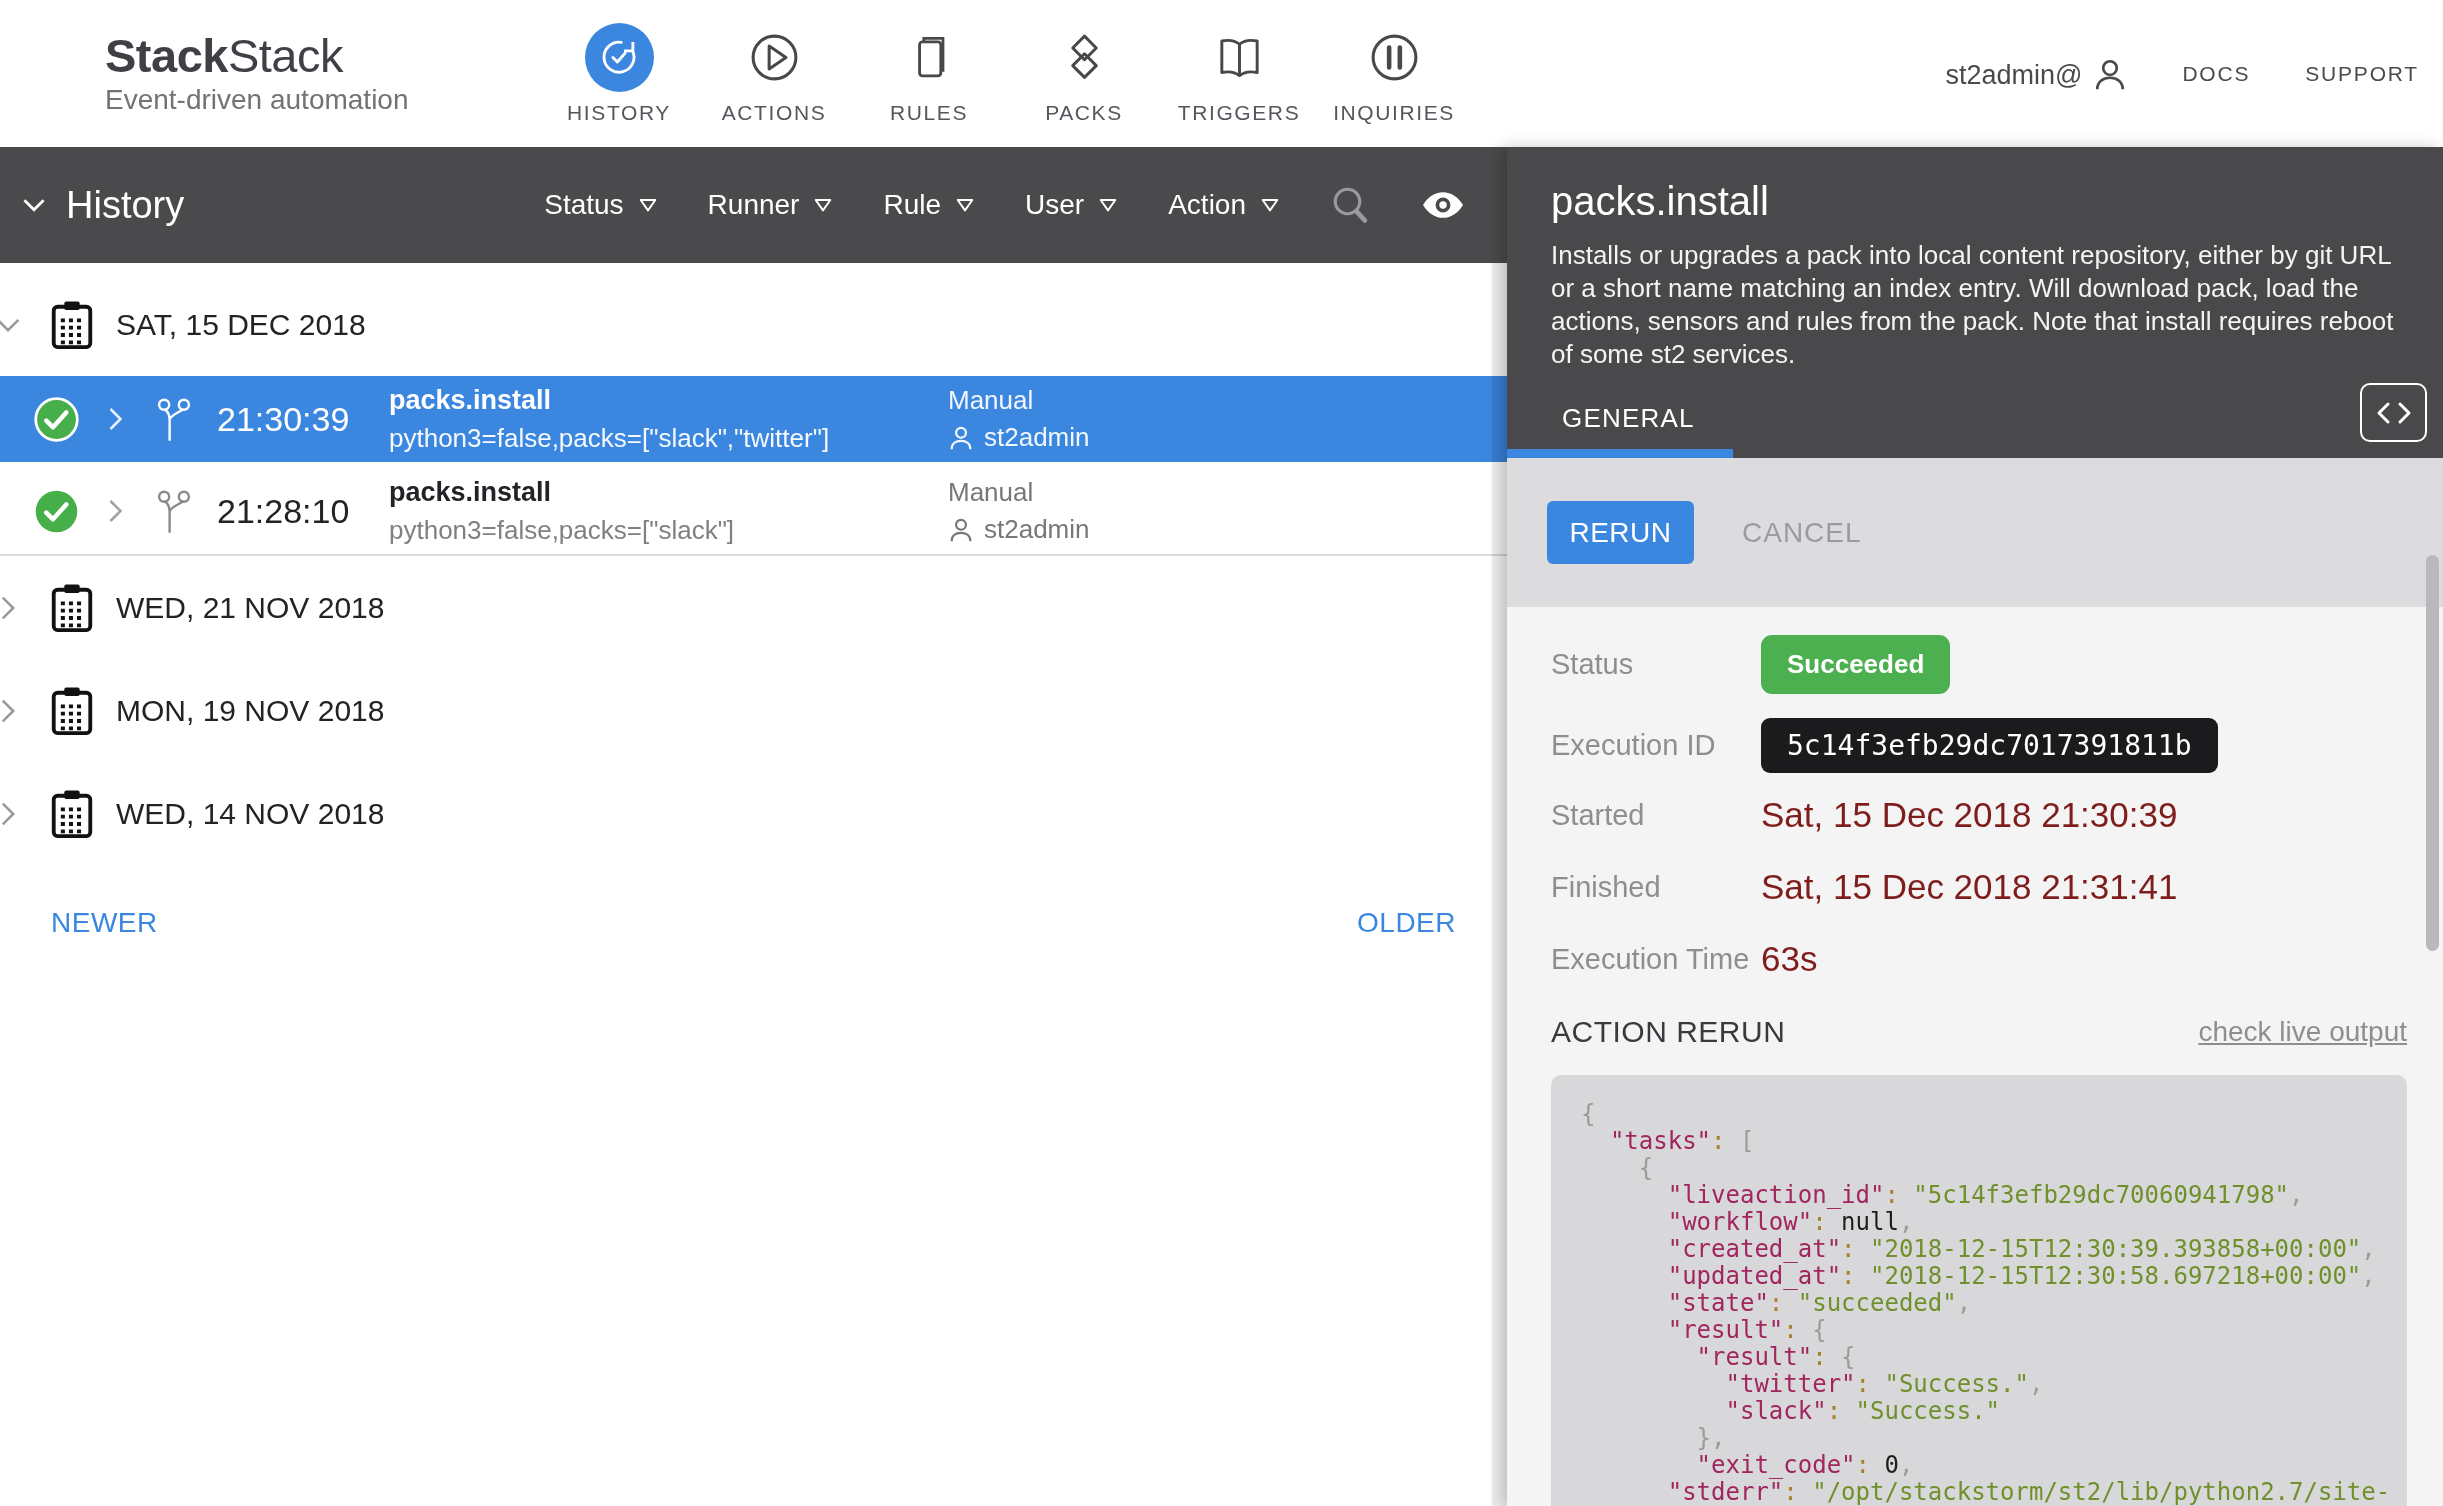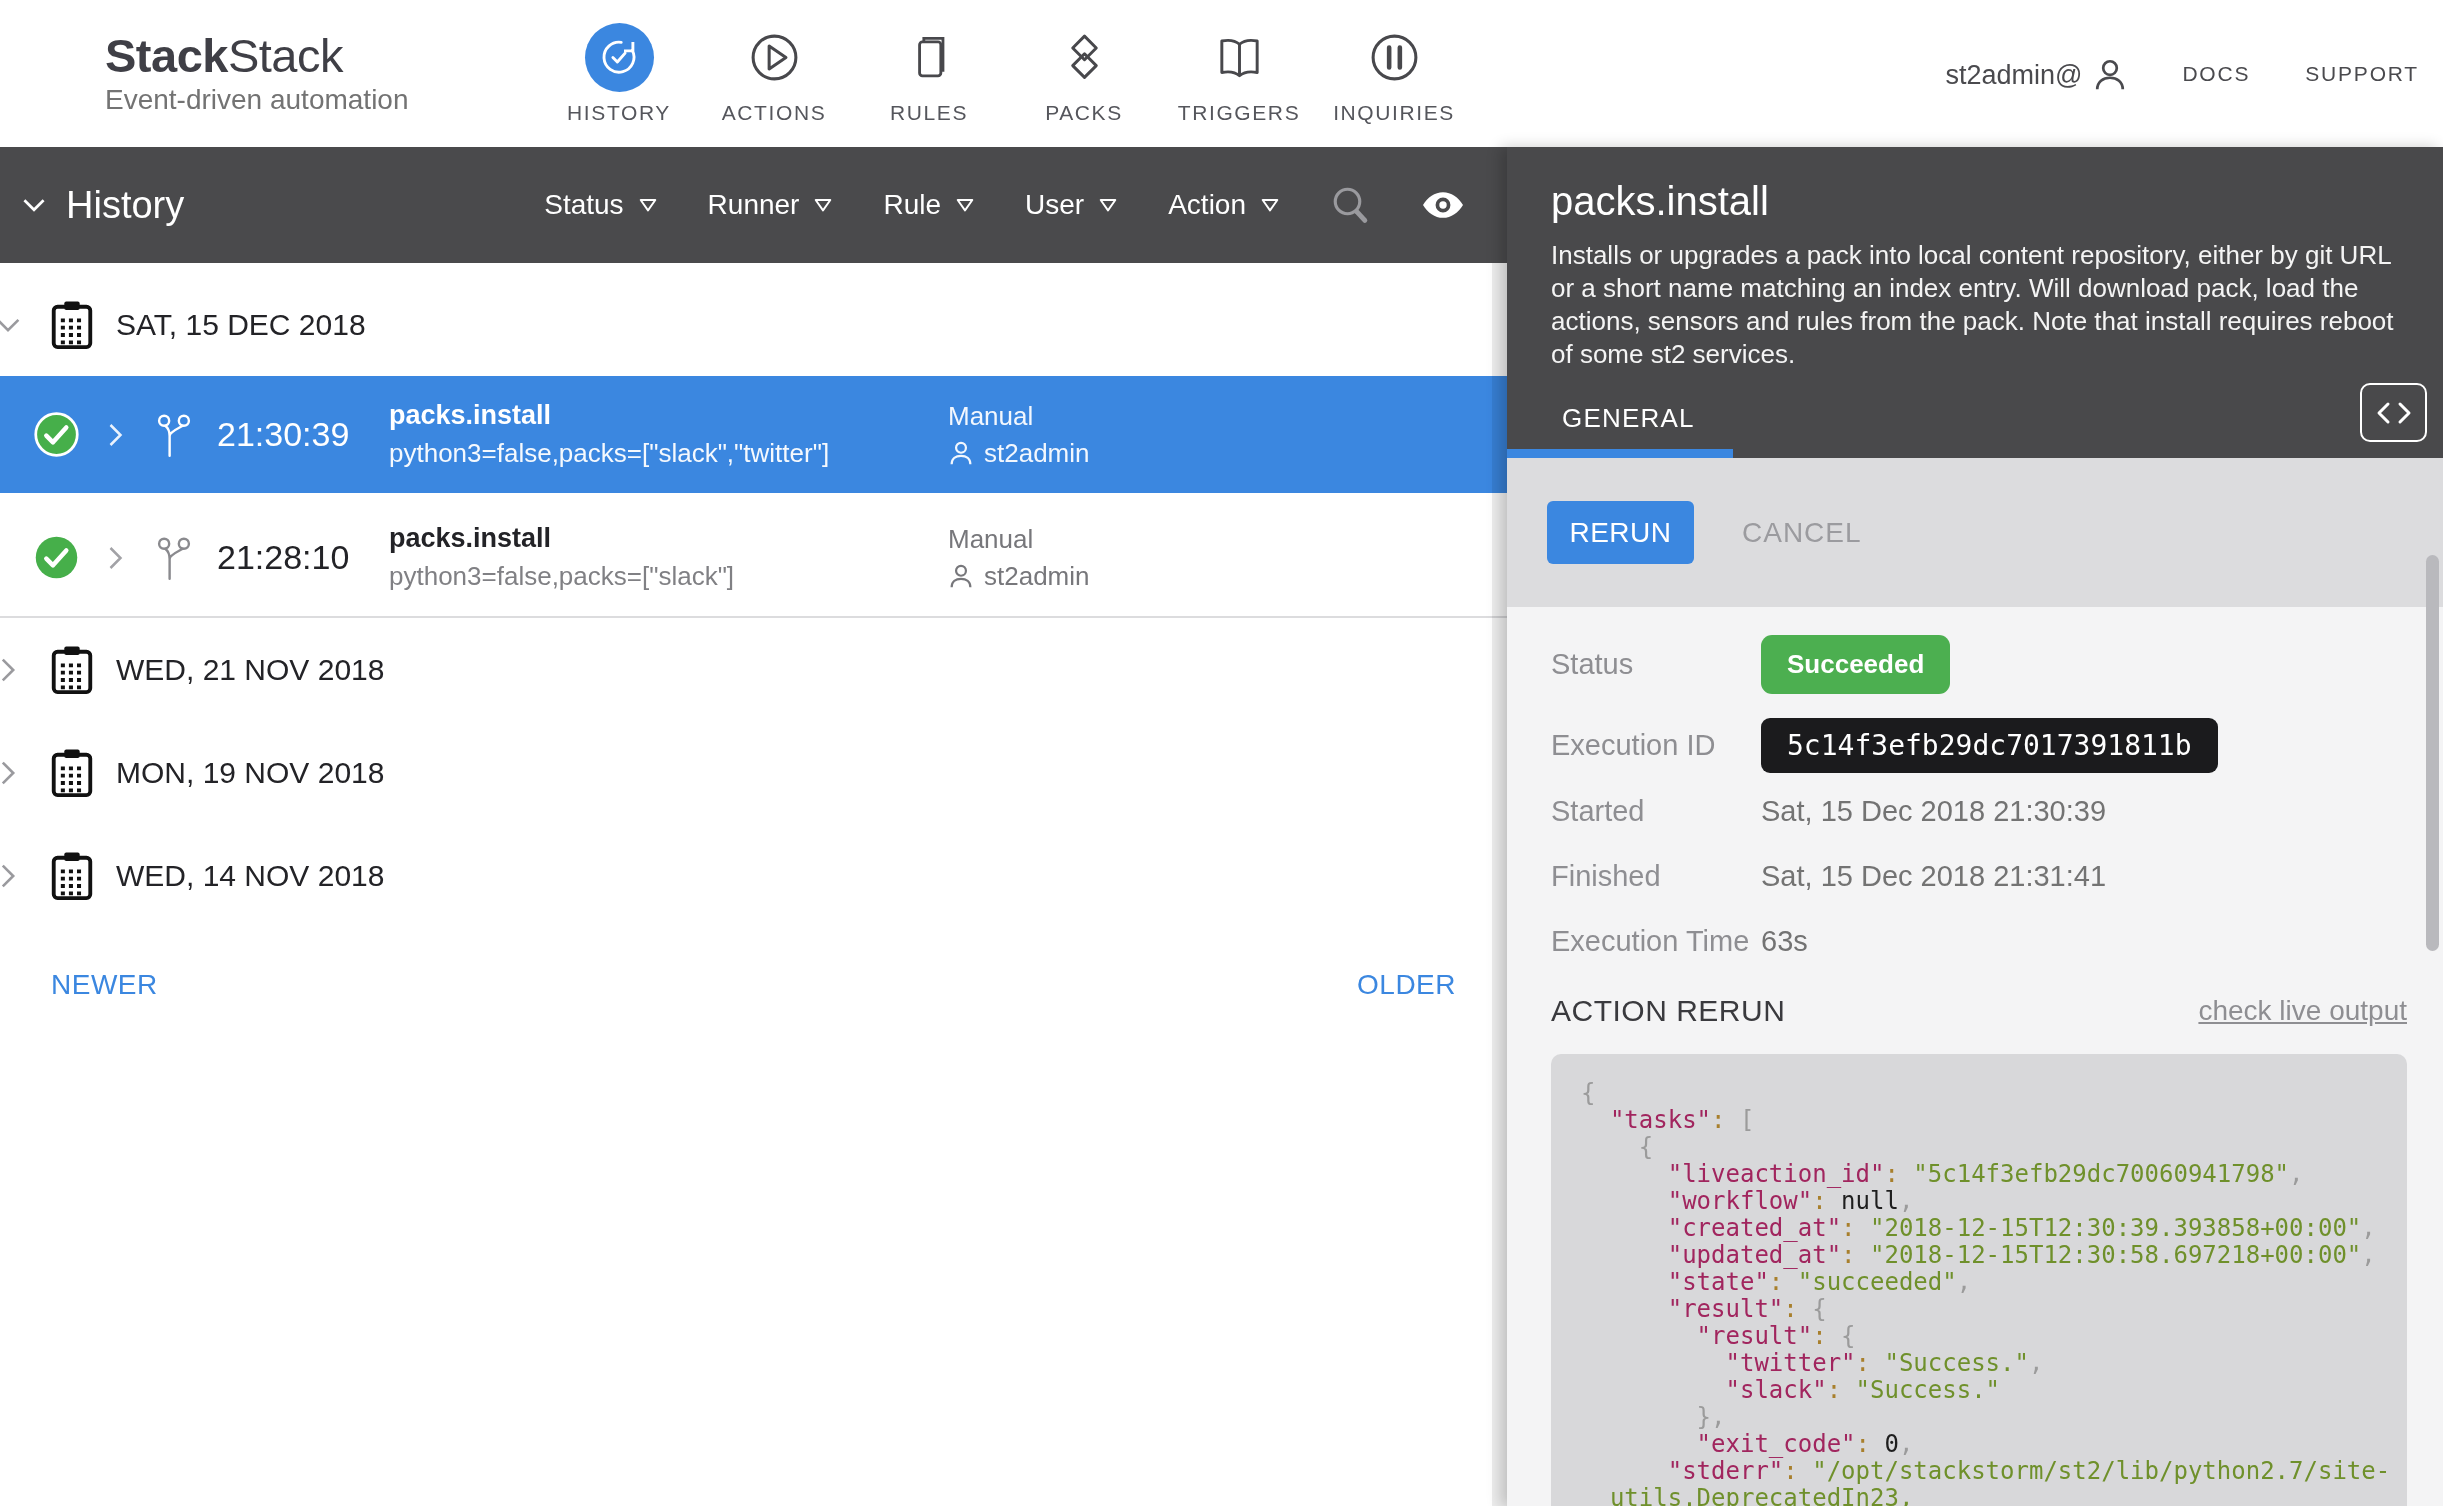--- a/index.html
+++ b/index.html
@@ -34,21 +34,21 @@
   .filter{display:flex;align-items:center;gap:15px;cursor:pointer;}
   .icon-btn{cursor:pointer;}
 
   
   .list{flex:1;background:#fff;position:relative;overflow:hidden;padding-top:10px;}
   .list-scroll-track{position:absolute;right:0;top:0;bottom:0;width:15px;background:rgba(0,0,0,0.07);}
   .group-header{height:103px;display:flex;align-items:center;font-size:30px;color:#232327;cursor:pointer;}
   .group-chevron{width:22px;color:#9A9A9E;margin-right:28px;}
   .group-chevron.down svg{transform:rotate(90deg);}
   .calendar{width:44px;height:50px;margin-right:22px;}
-  .exec-row{height:117px;display:flex;align-items:center;border-bottom:2px solid #DCDCDE;cursor:pointer;background:#fff;}
+  .exec-row{height:86px;display:flex;align-items:center;border-bottom:2px solid #DCDCDE;cursor:pointer;background:#fff;}
   .exec-row.selected{background:#3B87E0;color:#fff;border-bottom:none;margin-bottom:6px;}
   .row-check{margin-left:33px;width:47px;height:47px;flex:none;}
   .row-chevron{margin-left:28px;width:15px;flex:none;color:#A2A2A6;}
   .exec-row.selected .row-chevron{color:#EAF2FD;}
   .fork-icon{margin-left:32px;width:38px;height:46px;flex:none;color:#8A8A8E;}
   .exec-row.selected .fork-icon{color:#fff;}
   .row-time{margin-left:24px;font-size:34px;width:150px;flex:none;}
   .row-main{margin-left:22px;flex:1;min-width:0;}
   .row-action{font-size:27px;font-weight:700;}
   .row-params{font-size:26px;margin-top:7px;color:#808084;}
@@ -71,21 +71,21 @@
   .tab-underline{position:absolute;left:0;bottom:0;width:226px;height:9px;background:#3B87E0;}
   .code-btn{position:absolute;right:16px;bottom:16px;width:67px;height:59px;border:2px solid #fff;border-radius:10px;
             display:flex;align-items:center;justify-content:center;cursor:pointer;color:#fff;box-sizing:border-box;}
   .btn-strip{flex:none;height:149px;background:#DCDCDE;display:flex;align-items:center;padding-left:40px;gap:48px;box-sizing:border-box;}
   .rerun-btn{background:#3B87E0;color:#fff;font-size:28px;border:none;border-radius:6px;width:147px;height:63px;
              font-family:inherit;letter-spacing:0.5px;cursor:pointer;}
   .cancel-btn{color:#9B9B9F;font-size:28px;letter-spacing:1px;cursor:default;}
   .detail-body{flex:1;overflow:hidden;padding:28px 36px 0 44px;}
   .field-row{display:flex;align-items:center;}
   .field-label{width:210px;flex:none;font-size:29px;color:#8E8E92;}
-  .field-value{font-size:29px;color:#737373;}
+  .field-value{font-size:35px;color:#7f1d1d;}
   .badge-green{background:#4CAF50;color:#fff;font-size:26px;font-weight:700;padding:14px 26px;border-radius:11px;}
   .badge-dark{background:#1B1B1D;color:#fff;font-family:"DejaVu Sans Mono",monospace;font-size:28px;padding:11px 26px;border-radius:9px;}
   .mb24{margin-bottom:24px;} .mb22{margin-bottom:22px;} .mb32{margin-bottom:32px;}
   .output-header{display:flex;justify-content:space-between;align-items:center;margin-top:36px;}
   .output-title{font-size:30px;color:#3A3A3E;letter-spacing:0.5px;}
   .live-link{font-size:28px;color:#8E8E92;text-decoration:underline;cursor:pointer;}
   .code-block{margin-top:26px;background:#D8D8DA;border-radius:10px;padding:26px 30px;
               font-family:"DejaVu Sans Mono",monospace;font-size:24px;line-height:27px;color:#333;overflow:hidden;}
   .code-line{white-space:pre;}
   .tok-key{color:#A1255E;} .tok-str{color:#6F902B;} .tok-punc{color:#9B9B9B;}

